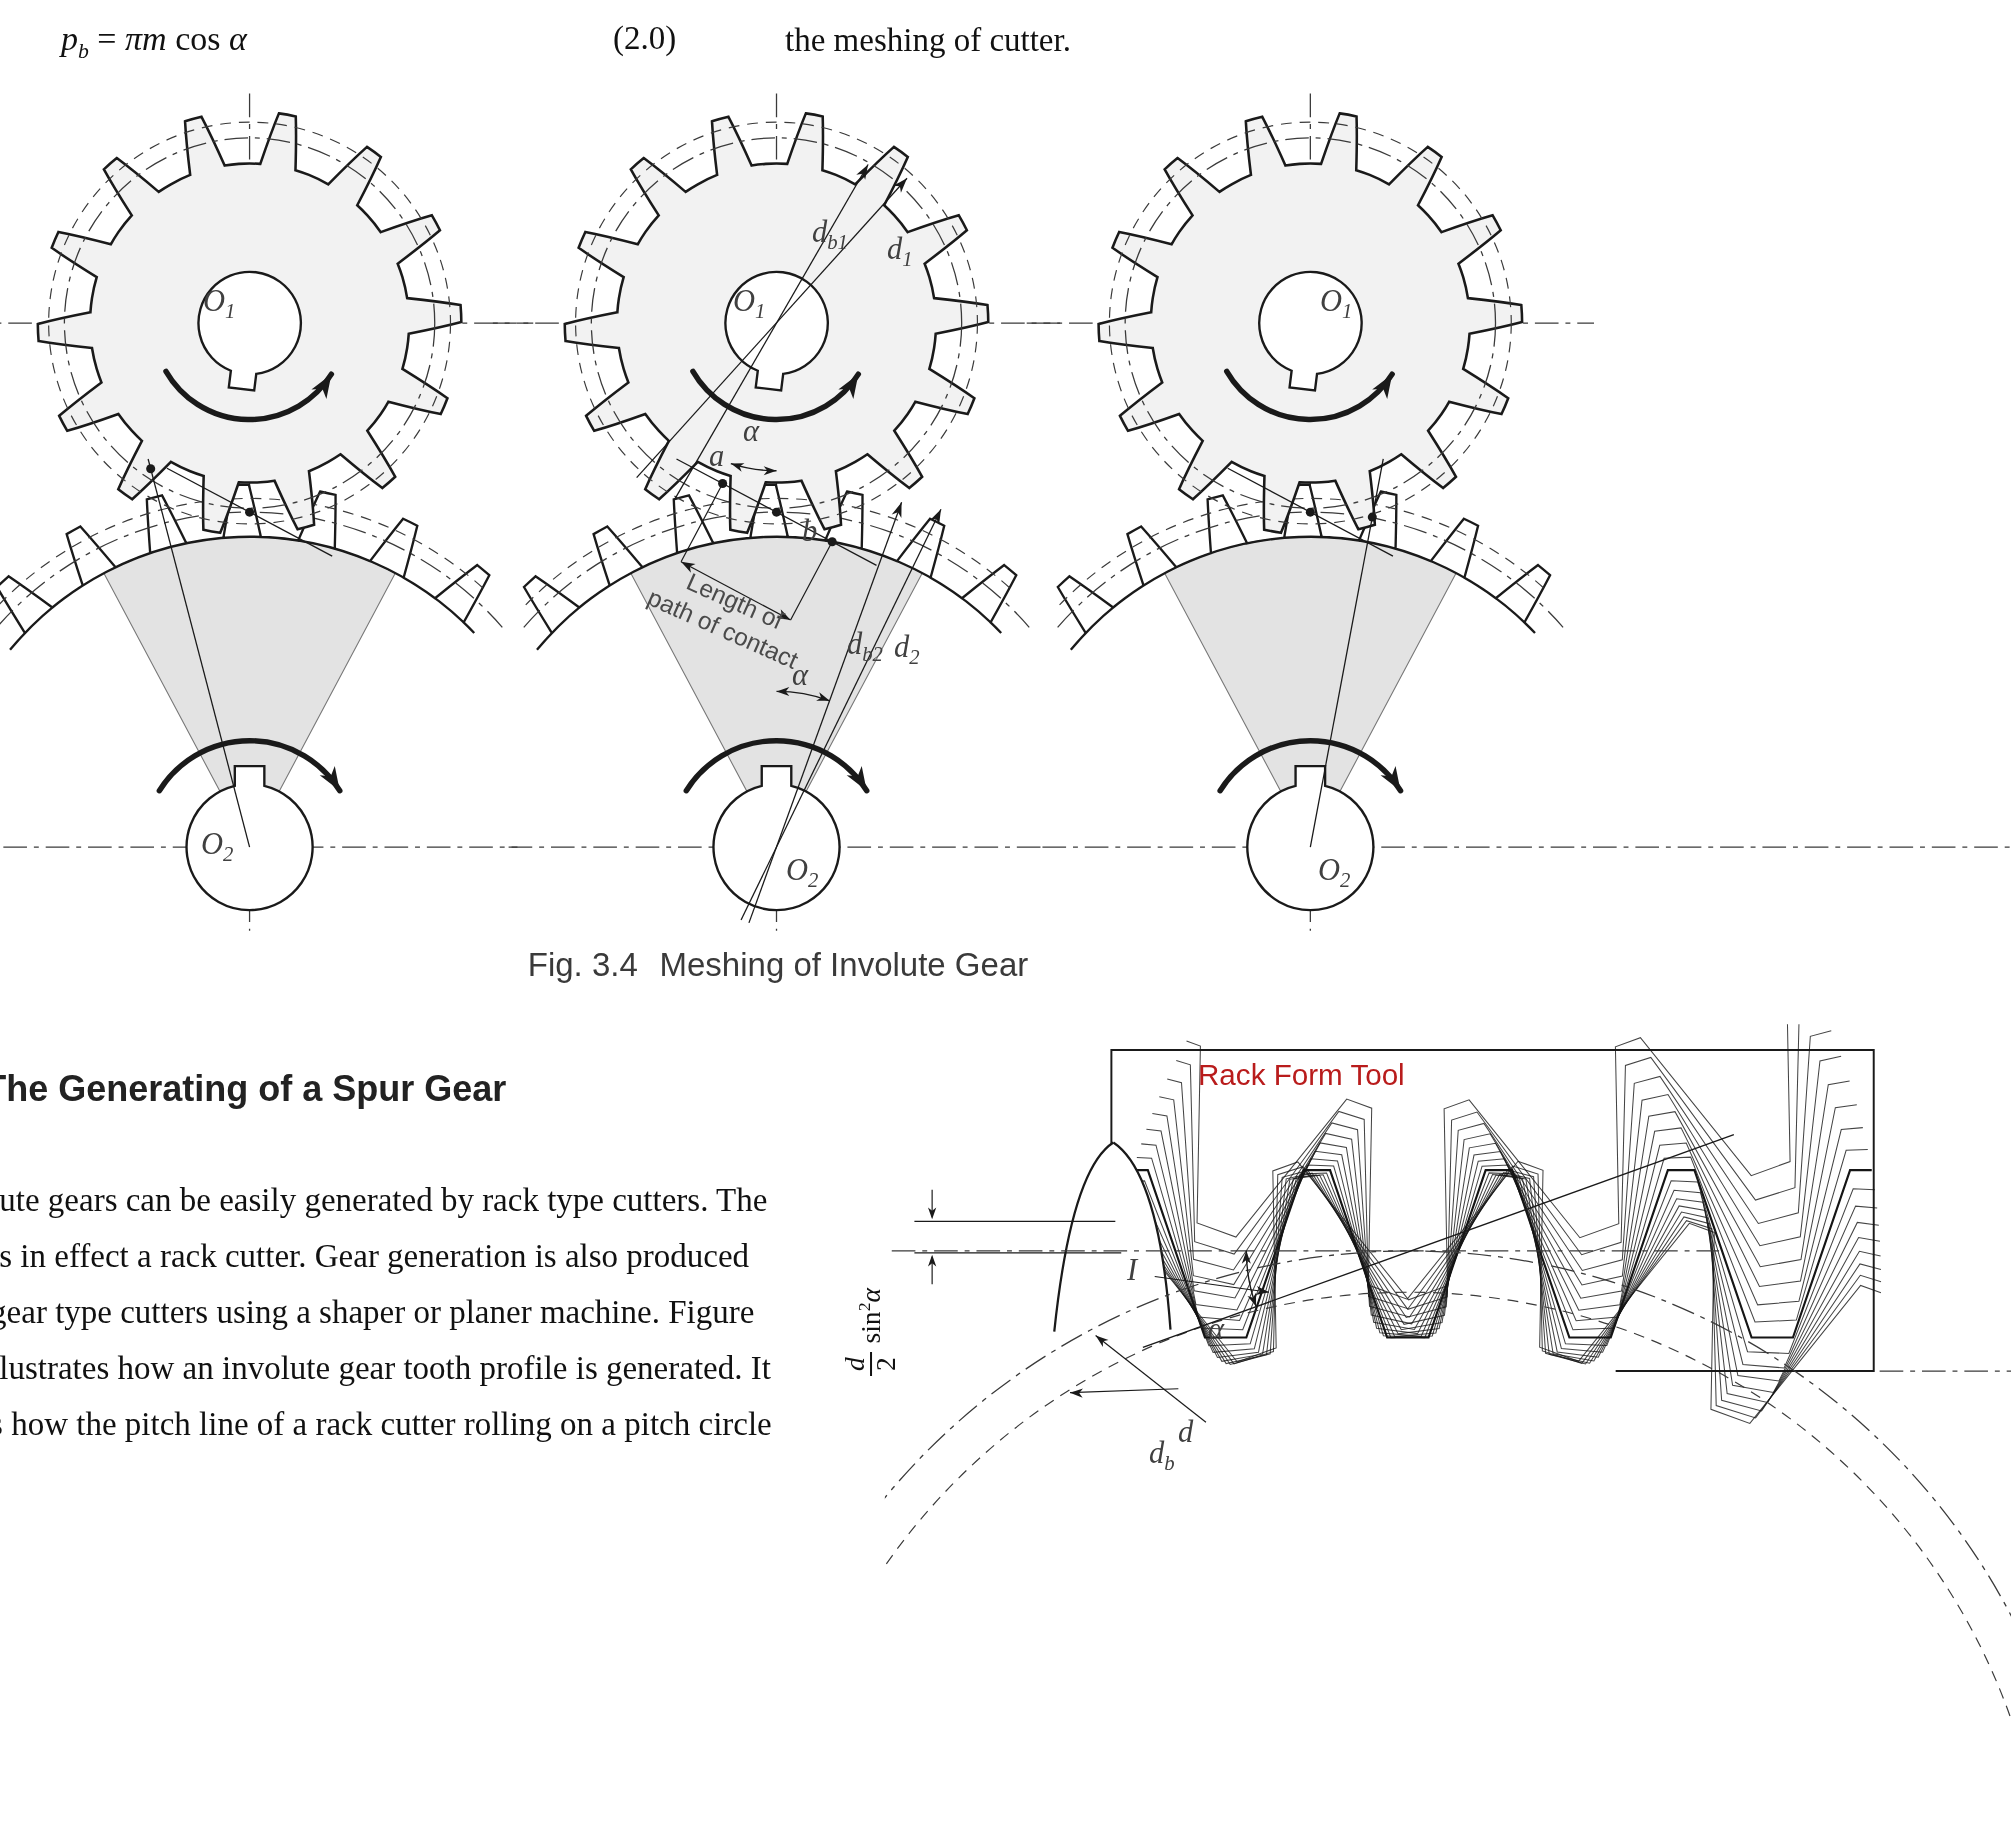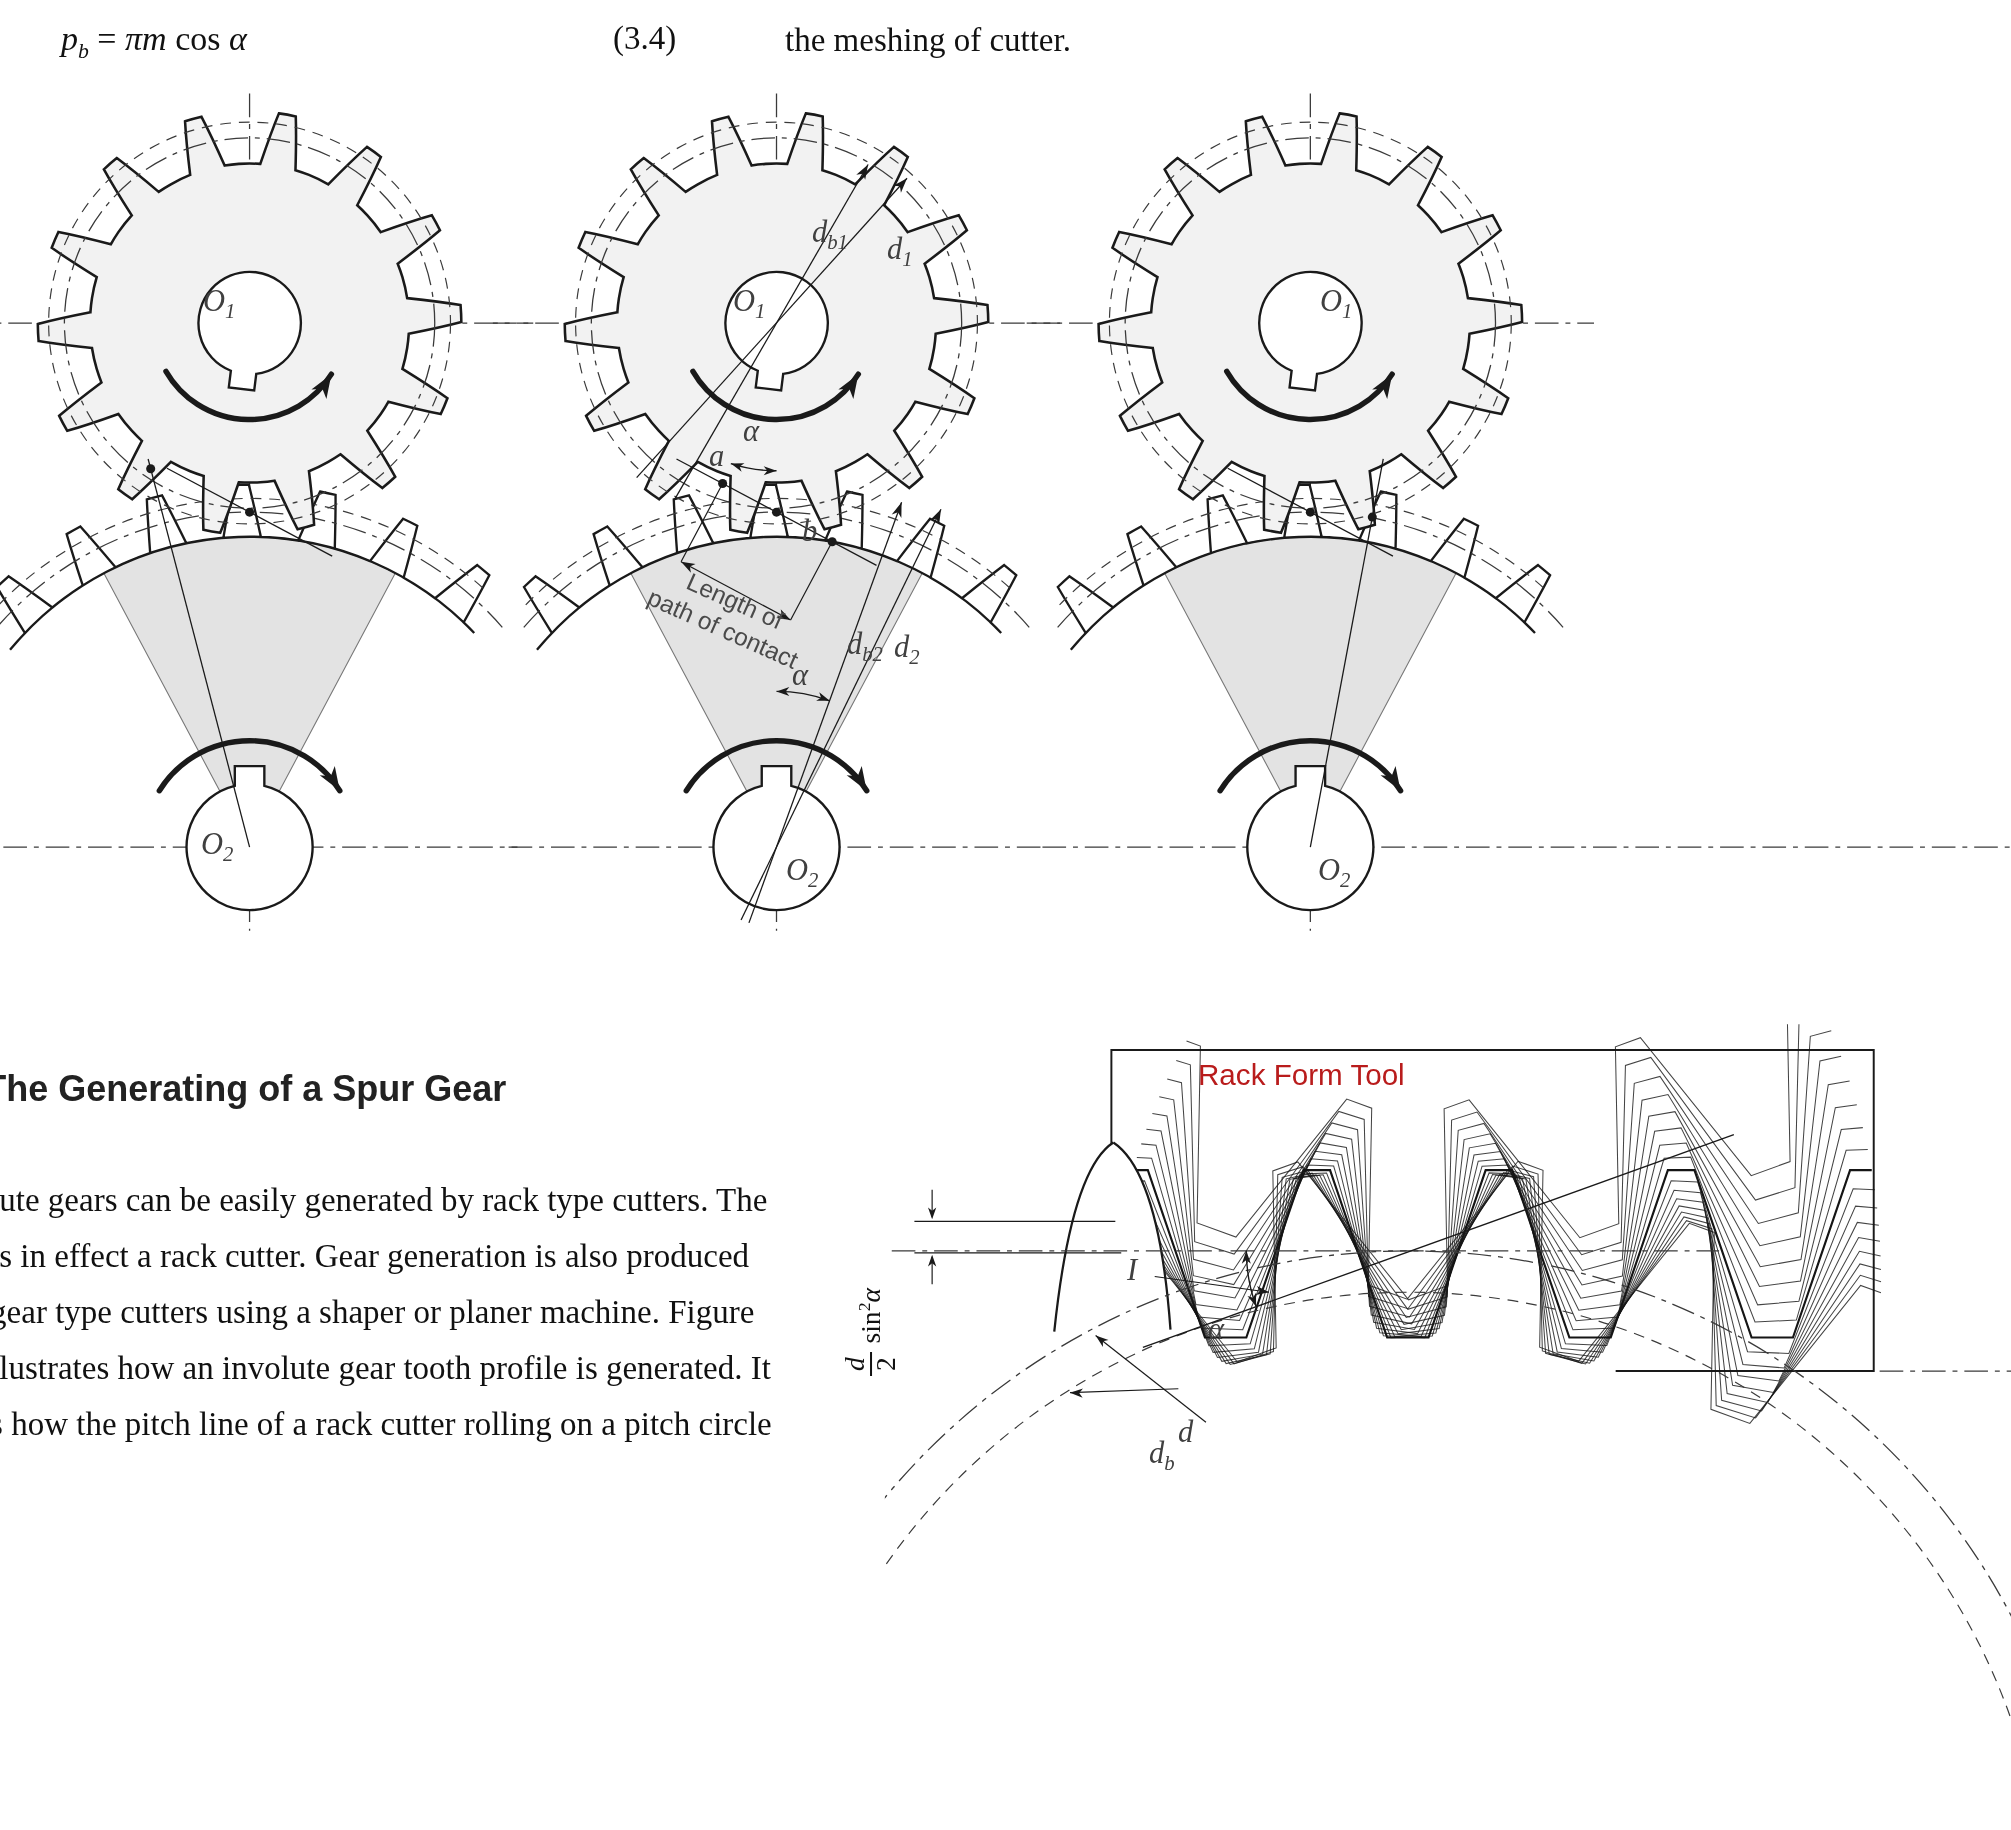--- a/index.html
+++ b/index.html
@@ -199,21 +199,21 @@
         <line x1="1172" y1="1296" x2="1288" y2="1312" stroke="#1a1a1a" stroke-width="1.2" fill="none"></line>
         <path d="M0,0 L-13,4.6 L-9.36,0 L-13,-4.6 Z" transform="translate(1288 1312) rotate(8)" fill="#1a1a1a"></path>
         <line x1="1196" y1="1410" x2="1086" y2="1414" stroke="#1a1a1a" stroke-width="1.2" fill="none"></line>
         <path d="M0,0 L-13,4.6 L-9.36,0 L-13,-4.6 Z" transform="translate(1086 1414) rotate(182)" fill="#1a1a1a"></path>
         <line x1="1224" y1="1444" x2="1112" y2="1356" stroke="#1a1a1a" stroke-width="1.2" fill="none"></line>
         <path d="M0,0 L-13,4.6 L-9.36,0 L-13,-4.6 Z" transform="translate(1112 1356) rotate(218)" fill="#1a1a1a"></path>
       </g>
     </svg>
 
   <div class="abs eq" style="left:61px;top:19.7px"><span>p</span><sub>b</sub><span class="rm"> = </span><span>πm</span><span class="rm"> cos </span><span>α</span></div>
-  <div class="abs eq-num" style="left:613px;top:19.7px">(3.4)</div>
+  <div class="abs eq-num" style="left:613px;top:19.7px">(2.0)</div>
   <div class="abs intro" style="left:785px;top:21.7px">the meshing of cutter.</div>
 
   <div class="lbl" style="left:203px;top:284px"><span>O</span><sub>1</sub></div>
   <div class="lbl" style="left:201px;top:827px"><span>O</span><sub>2</sub></div>
 
   <div class="lbl" style="left:733px;top:284px"><span>O</span><sub>1</sub></div>
   <div class="lbl" style="left:786px;top:853px"><span>O</span><sub>2</sub></div>
   <div class="lbl" style="left:812px;top:215px"><span>d</span><sub>b1</sub></div>
   <div class="lbl" style="left:887px;top:232px"><span>d</span><sub>1</sub></div>
   <div class="lbl" style="left:743px;top:414px">α</div>
@@ -223,20 +223,21 @@
     <div>Length of</div>
     <div>path of contact</div>
   </div>
   <div class="lbl" style="left:792px;top:658px">α</div>
   <div class="lbl" style="left:847px;top:627px"><span>d</span><sub>b2</sub></div>
   <div class="lbl" style="left:894px;top:630px"><span>d</span><sub>2</sub></div>
 
   <div class="lbl" style="left:1320px;top:284px"><span>O</span><sub>1</sub></div>
   <div class="lbl" style="left:1318px;top:853px"><span>O</span><sub>2</sub></div>
 
+  <div class="caption"><span>Fig. 3.4</span><span class="cap-text">Meshing of Involute Gear</span></div>
 
   <div class="heading">The Generating of a Spur Gear</div>
   <div class="para">
     <div>lute gears can be easily generated by rack type cutters. The</div>
     <div>is in effect a rack cutter. Gear generation is also produced</div>
     <div>gear type cutters using a shaper or planer machine. Figure</div>
     <div>llustrates how an involute gear tooth profile is generated. It</div>
     <div>s how the pitch line of a rack cutter rolling on a pitch circle</div>
   </div>
 

